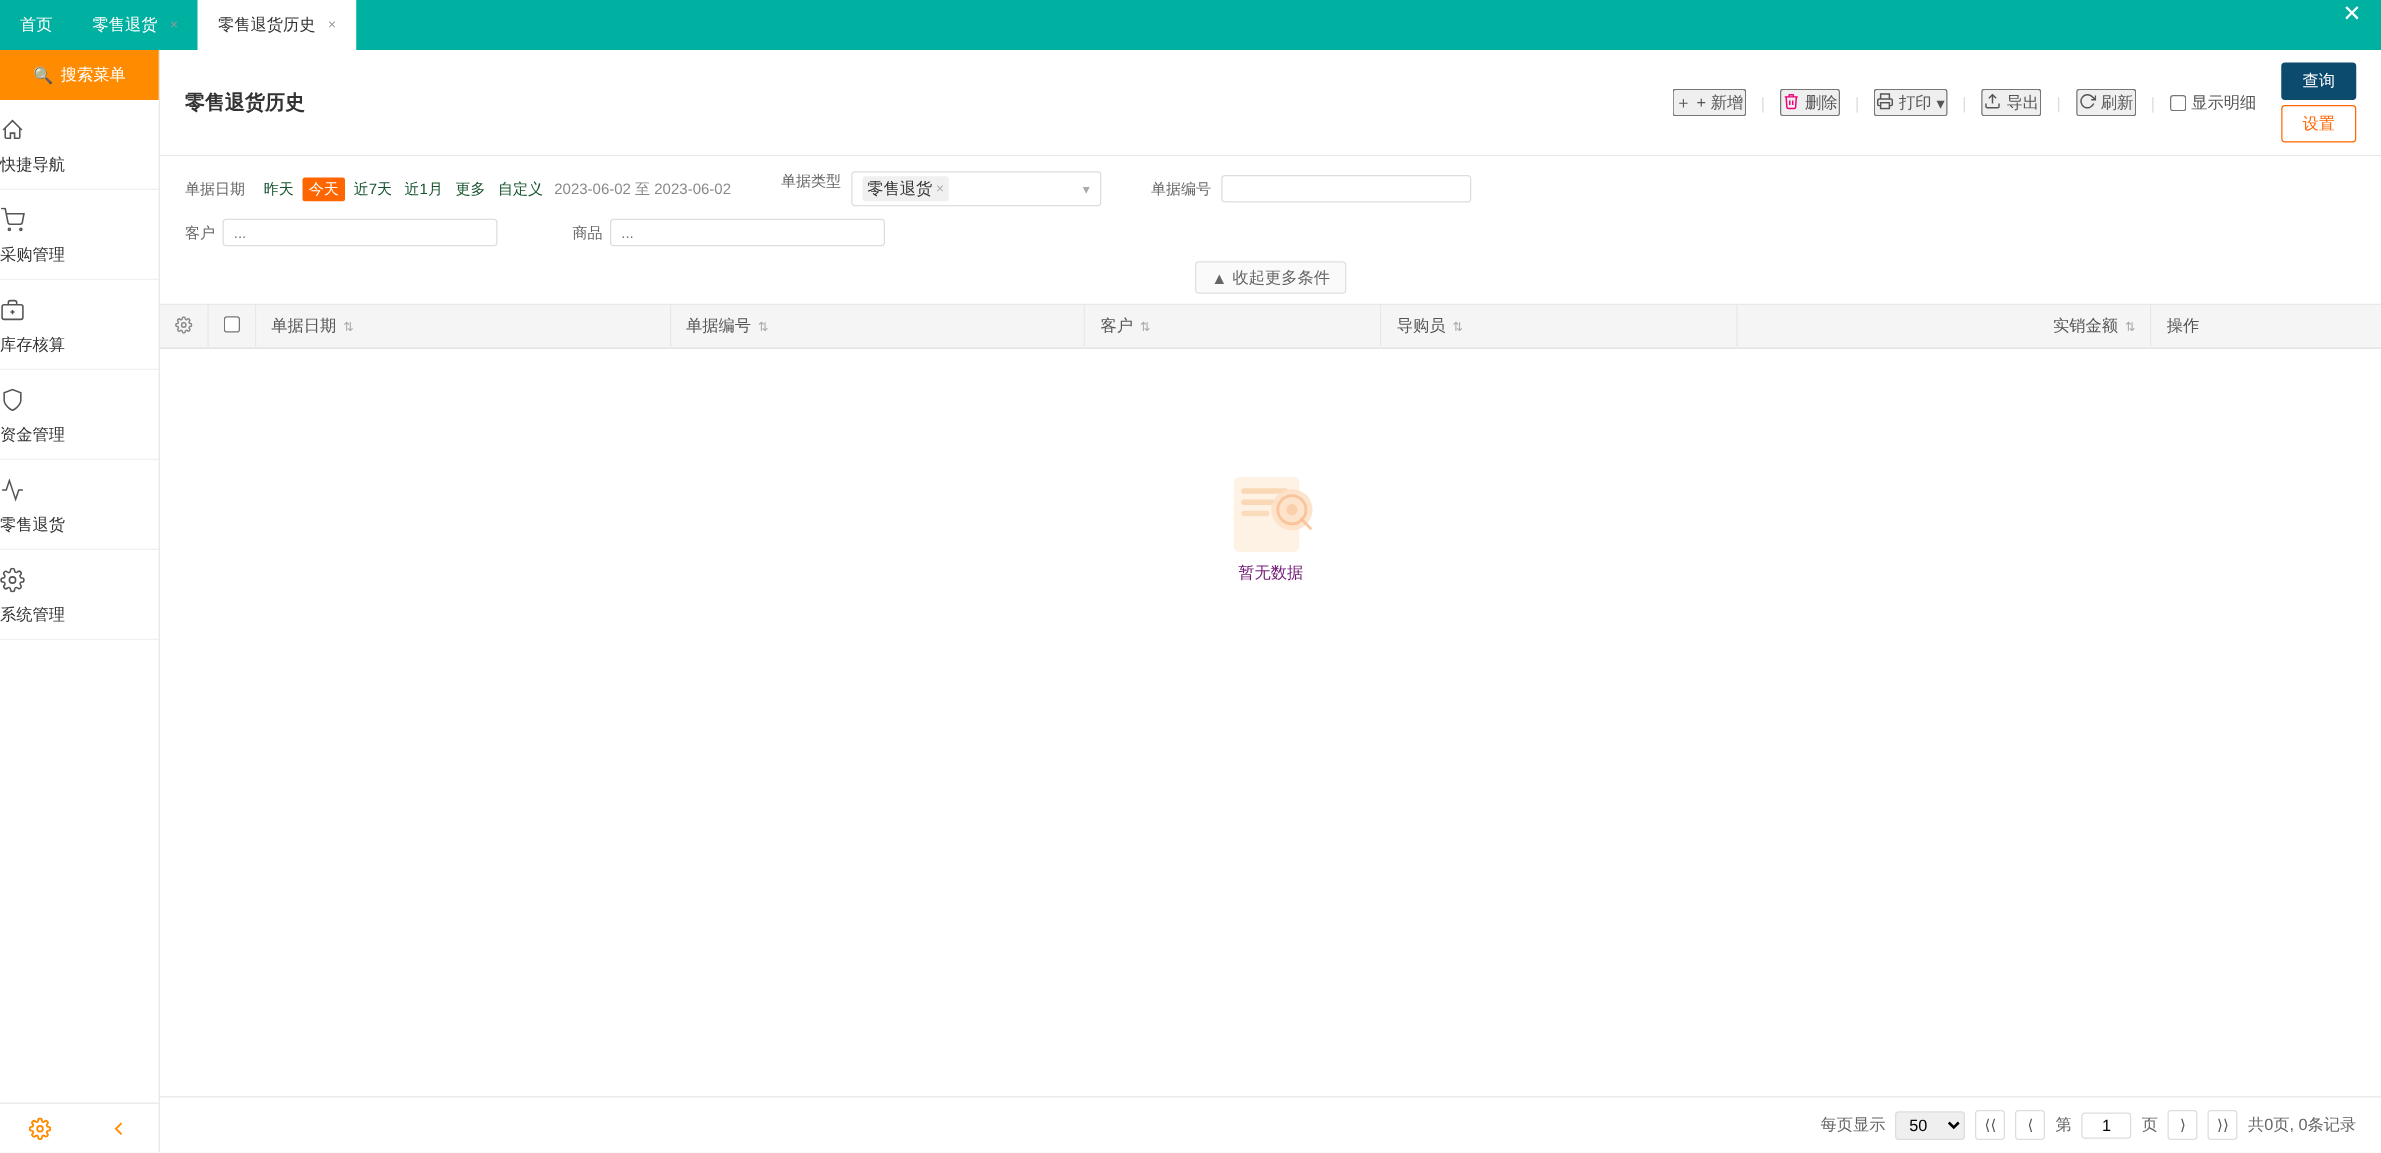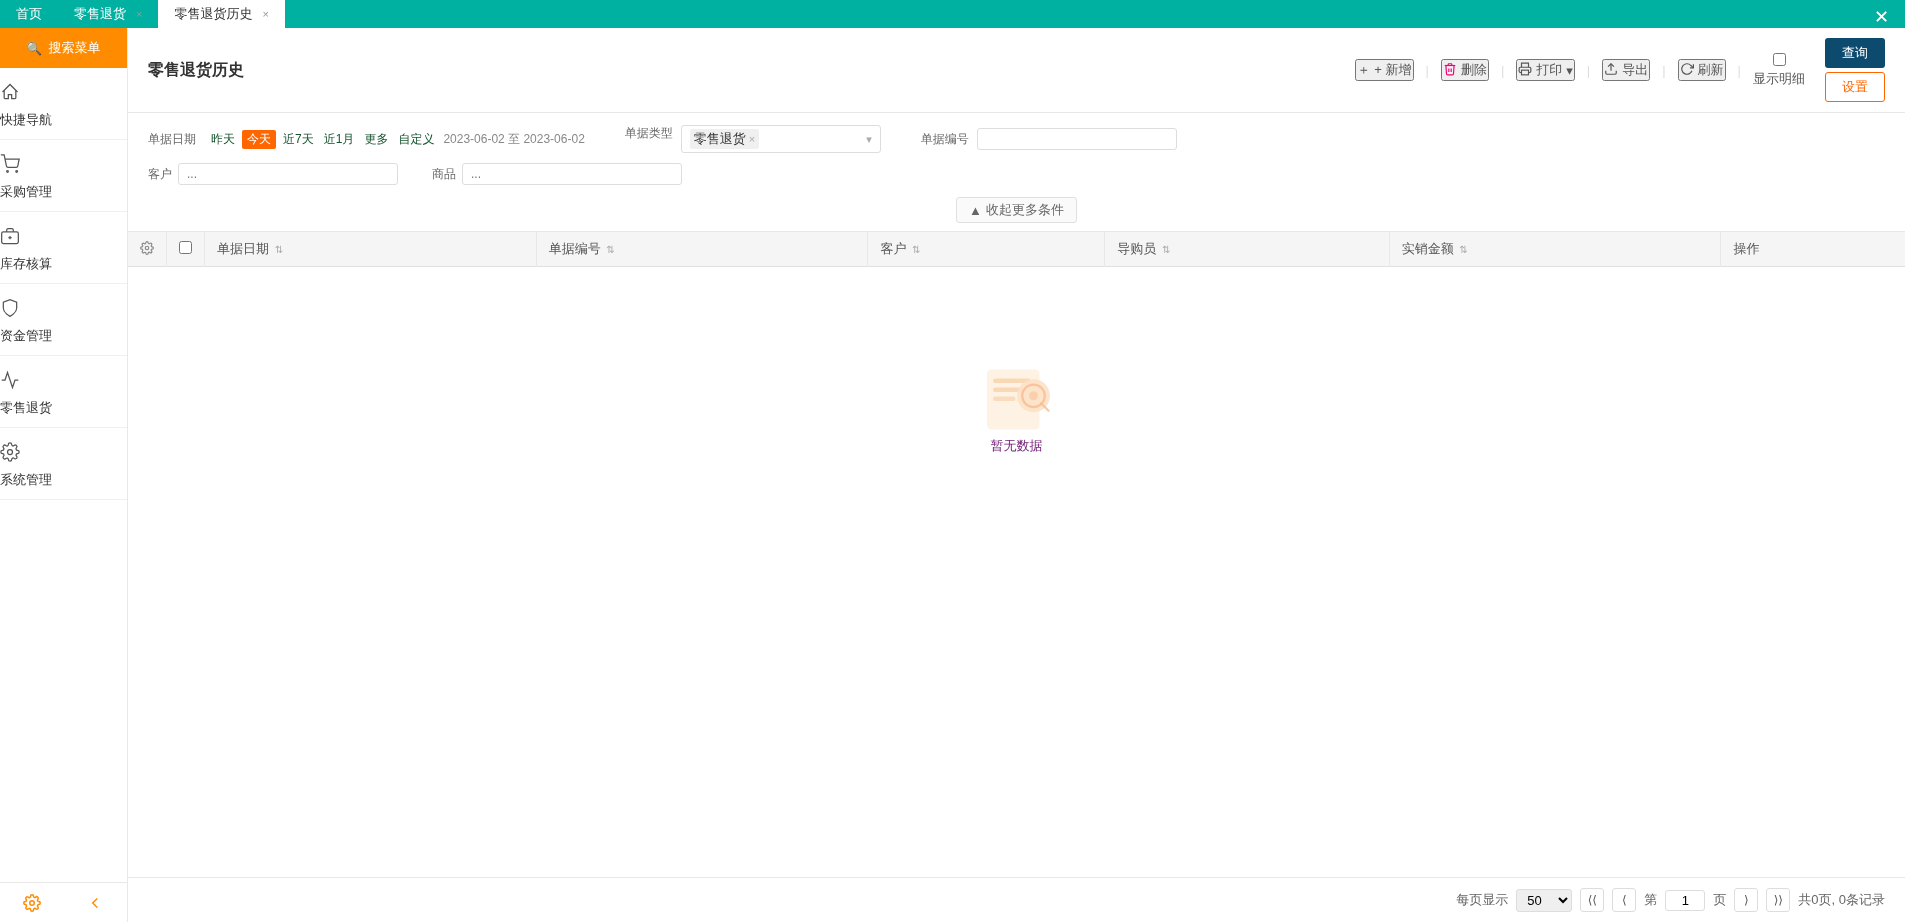--- a/index.html
+++ b/index.html
@@ -1,23 +1,23 @@
 <!DOCTYPE html>
 <html><head>
   <meta charset="utf-8">
   <style>
     * { box-sizing: border-box; margin: 0; padding: 0; font-family: 'Microsoft YaHei', Arial, sans-serif; font-size: 13px; }
     body { background: #f5f5f5; display: flex; flex-direction: column; height: 922px; overflow: hidden; }
 
     
     .top-bar {
       background: #00b0a0;
-      height: 28px;
-      display: flex;
-      align-items: flex-end;
+      height: 40px;
+      display: flex;
+      align-items: flex-start;
       padding: 0 0;
       flex-shrink: 0;
     }
     .top-bar-tabs {
       display: flex;
       align-items: center;
       flex: 1;
       height: 100%;
     }
     .tab-item {
@@ -162,21 +162,20 @@
       border-radius: 3px;
       cursor: pointer;
       font-size: 13px;
     }
     .checkbox-label {
       display: flex;
       align-items: center;
       gap: 4px;
       color: #555;
       font-size: 13px;
-      flex-direction: column;
     }
 
     
     .filter-area {
       padding: 12px 20px 8px;
       background: #fff;
       border-bottom: 1px solid #e8e8e8;
       flex-shrink: 0;
     }
     .filter-row {
@@ -588,21 +587,21 @@
           <span class="filter-select-label">单据编号</span>
           <input class="filter-input" type="text" placeholder="" style="">
         </div>
       </div>
 
       <div class="filter-row2">
         <div class="filter-field">
           <span class="filter-field-label">客户</span>
           <input class="filter-field-input" type="text" placeholder="..." style="">
         </div>
-        <div class="filter-field" style="margin-left:34px;align-items:center;">
+        <div class="filter-field" style="margin-left:60px;align-items:center;">
           <span class="filter-field-label">商品</span>
           <input class="filter-field-input" type="text" placeholder="..." style="">
         </div>
       </div>
 
       <div style="display:flex;justify-content:center;">
         <div class="collapse-btn">
           <span>▲</span>
           <span>收起更多条件</span>
         </div>
@@ -631,21 +630,21 @@
               <span class="sort-icon">⇅</span>
             </th>
             <th>
               <span>客户</span>
               <span class="sort-icon">⇅</span>
             </th>
             <th>
               <span>导购员</span>
               <span class="sort-icon">⇅</span>
             </th>
-            <th style="text-align:left;">
+            <th style="text-align:right;">
               <span>实销金额</span>
               <span class="sort-icon">⇅</span>
             </th>
             <th>
               <span>操作</span>
             </th>
           </tr>
         </thead>
         <tbody>
           <tr>

